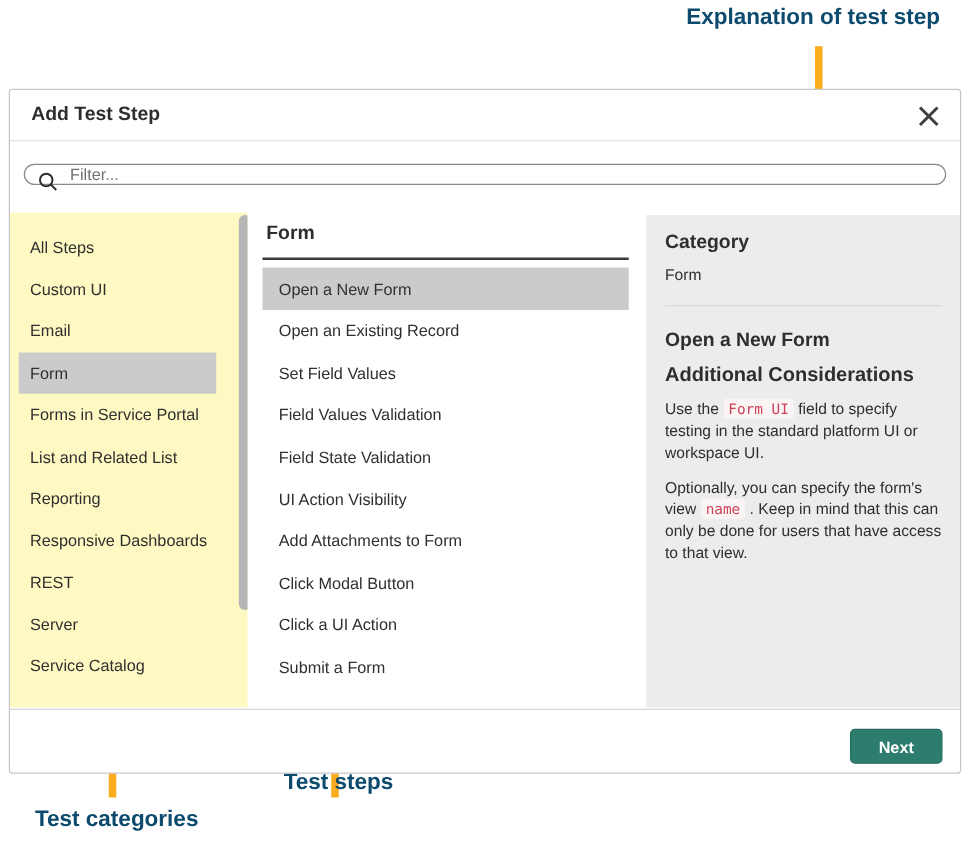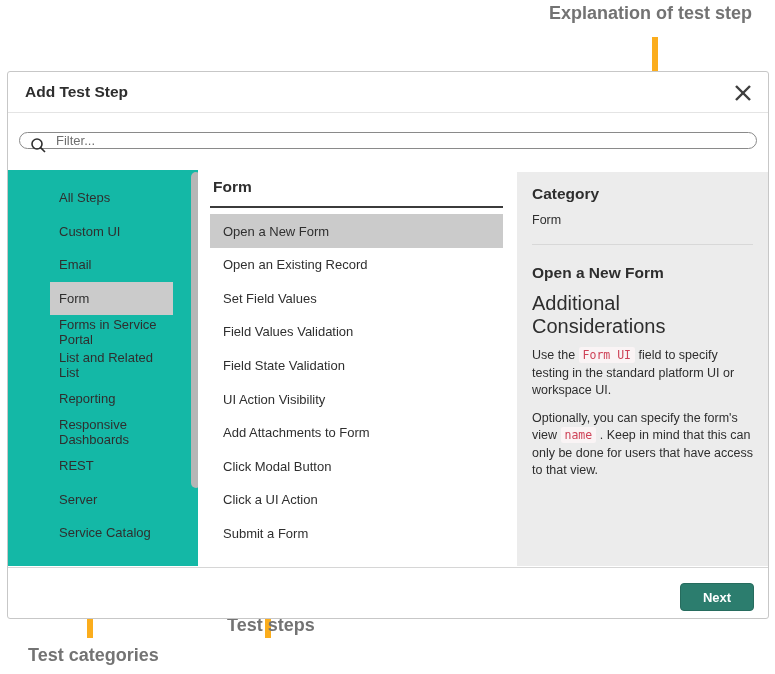--- a/index.html
+++ b/index.html
@@ -5,21 +5,21 @@
   html,body{margin:0;padding:0;}
   body{
     width:775px;height:674px;position:relative;overflow:hidden;
     background:#ffffff;
     font-family:"Liberation Sans", sans-serif;
     -webkit-font-smoothing:antialiased;
   }
 
   
   .ann-label{
-    position:absolute;color:#737373;font-size:18px;font-weight:600;
+    position:absolute;color:#0c4a6e;font-size:18px;font-weight:600;
     white-space:nowrap;
   }
   .arrow-shaft{position:absolute;width:6px;background:#fbad1d;}
   .arrow-head{position:absolute;width:0;height:0;
     border-left:12px solid transparent;border-right:12px solid transparent;}
   .arrow-head.down{border-top:14px solid #fbad1d;}
   .arrow-head.up{border-bottom:14px solid #fbad1d;}
 
   
   .dialog{
@@ -48,21 +48,21 @@
     font-family:"Liberation Sans", sans-serif;outline:none;background:#fff;
   }
   .filter-input::placeholder{color:#6f6f6f;opacity:1;}
   .search-ic{position:absolute;left:11px;top:6px;pointer-events:none;}
 
   .content{position:absolute;top:98px;left:0;right:0;height:396px;}
 
   
   .sidebar{
     position:absolute;left:0;top:0;bottom:0;width:190px;
-    background:#14b8a6;overflow:hidden;padding-top:11px;box-sizing:border-box;padding-left:35px;
+    background:#fef9c3;overflow:hidden;padding-top:11px;box-sizing:border-box;
   }
   .cat-item{
     height:33.5px;display:flex;align-items:center;
     margin:0 25px 0 7px;padding-left:9px;
     font-size:13px;color:#2f2f2f;cursor:pointer;
   }
   .cat-item.selected{background:#cbcbcb;}
   .side-scroll-thumb{
     position:absolute;right:-3px;top:2px;width:10px;height:316px;
     background:#b6b6b6;border-radius:5px;
@@ -86,21 +86,21 @@
   .detail-panel{
     position:absolute;left:509px;right:0;top:2px;bottom:0;
     background:#ececec;box-sizing:border-box;
     padding:13px 15px 0 15px;overflow:hidden;color:#2e2e2e;
   }
   .cat-label{font-size:15.5px;font-weight:700;margin:0 0 10px 0;}
   .cat-value{font-size:12.5px;margin:0 0 17px 0;}
   .detail-divider{border:none;border-top:1px solid #d8d8d8;margin:0 0 19px 0;}
   .step-title{font-size:15.5px;font-weight:600;margin:0 0 10px 0;}
   .detail-panel p{font-size:12.5px;line-height:1.4;margin:0 0 10px 0;}
-  .ac-title{font-size:20px;font-weight:400;margin:9px 0 9px 0;}
+  .ac-title{font-size:16px;font-weight:700;margin:9px 0 9px 0;}
   .code{
     font-family:"DejaVu Sans Mono", monospace;font-size:11.5px;
     color:#ce4257;background:#faf4f5;padding:1px 4px;border-radius:2px;
   }
 
   
   .dlg-footer{
     position:absolute;left:0;right:0;top:495px;bottom:0;
     border-top:1px solid #d6d6d6;
   }

